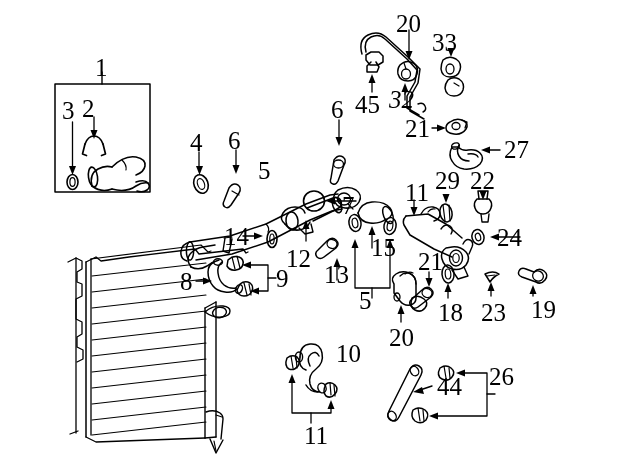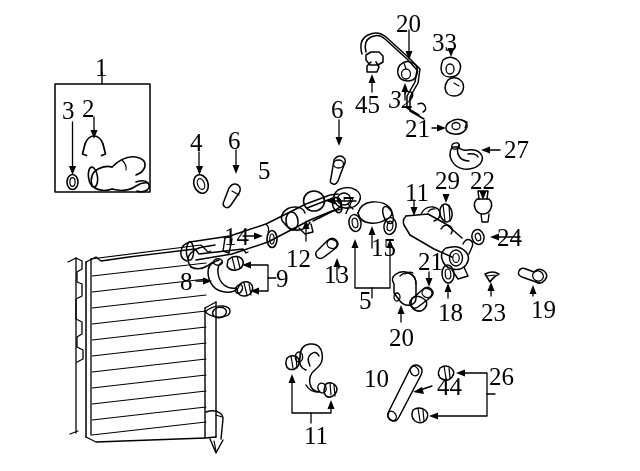--- a/index.html
+++ b/index.html
@@ -394,21 +394,21 @@
   <div class="callout" style="left:95px;  top:55px;">1</div>
   <div class="callout" style="left:82px;  top:96px;">2</div>
   <div class="callout" style="left:62px;  top:98px;">3</div>
   <div class="callout" style="left:190px; top:130px;">4</div>
   <div class="callout" style="left:258px; top:158px;">5</div>
   <div class="callout" style="left:228px; top:128px;">6</div>
   <div class="callout" style="left:331px; top:97px;">6</div>
   <div class="callout" style="left:342px; top:193px;">7</div>
   <div class="callout" style="left:180px; top:269px;">8</div>
   <div class="callout" style="left:276px; top:266px;">9</div>
-  <div class="callout" style="left:336px; top:366px;margin-left:28px;">10</div>
+  <div class="callout" style="left:336px; top:341px;">10</div>
   <div class="callout" style="left:304px; top:423px;">11</div>
   <div class="callout" style="left:286px; top:246px;">12</div>
   <div class="callout" style="left:324px; top:262px;">13</div>
   <div class="callout" style="left:224px; top:224px;">14</div>
   <div class="callout" style="left:361px; top:235px;margin-left:10px;">15</div>
   <div class="callout" style="left:359px; top:288px;">5</div>
   <div class="callout" style="left:405px; top:180px;">11</div>
   <div class="callout" style="left:531px; top:297px;">19</div>
   <div class="callout" style="left:438px; top:300px;">18</div>
   <div class="callout" style="left:389px; top:325px;">20</div>

